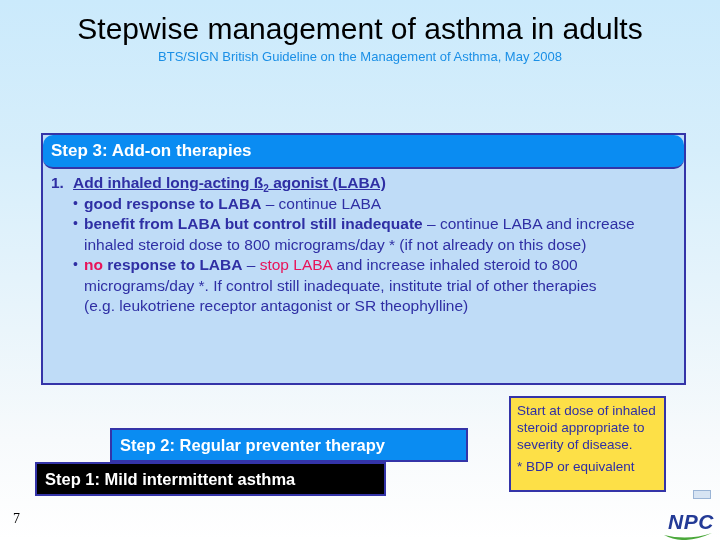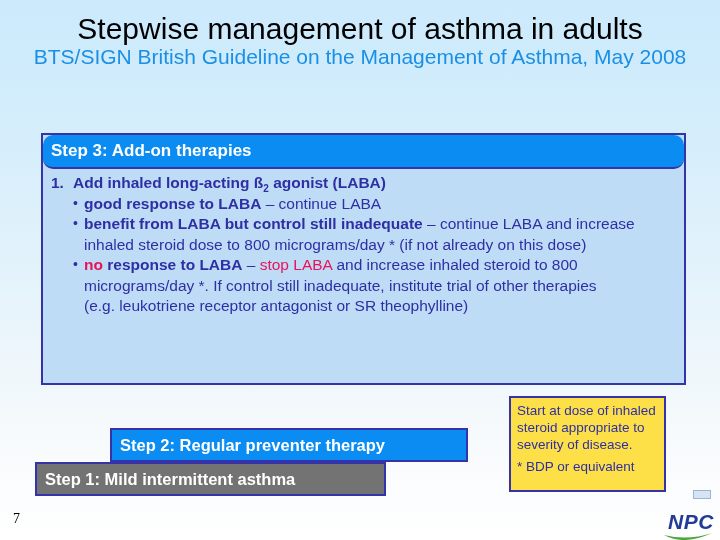--- a/index.html
+++ b/index.html
@@ -7,49 +7,49 @@
     width:720px; height:540px; overflow:hidden; position:relative;
     background: linear-gradient(to bottom, #cbeafc 0px, #d6eefb 150px, #eaf5fb 330px, #f7fafc 440px, #ffffff 540px);
     font-family: "Liberation Sans", sans-serif;
   }
   .title {
     position:absolute; left:0; top:12px; width:720px; text-align:center;
     font-size:30px; color:#000; line-height:34px;
   }
   .subtitle {
     position:absolute; left:0; top:47px; width:720px; text-align:center;
-    font-size:21px; color:#1a8fe6; line-height:20px;
+    font-size:13px; color:#1a8fe6; line-height:20px;
   }
   .step3 {
     position:absolute; left:41px; top:133px; width:641px; height:248px;
     border:2px solid #3434a8; background:#bfdcf7;
   }
   .step3 .head {
     height:32px; background:#0a8cf2; color:#fff; font-weight:bold;
     font-size:17px; line-height:32px; padding-left:8px;
     border-bottom:2px solid #3434a8;
     border-radius:10px;
   }
   .step3 .body { padding:4px 8px 0 8px; color:#2f2fa4; font-size:15.5px; line-height:20.5px; }
-  .num { font-weight:bold; }
+  .num { font-weight:bold;text-decoration:underline; }
   .num .n { display:inline-block; width:22px; }
   sub { font-size:10px; line-height:0; }
   ul { list-style:none; margin:0; padding:0 0 0 22px; }
   li { position:relative; padding-left:11px; }
   li .bullet { position:absolute; left:0; top:-1px; font-size:14px; }
   .b { font-weight:bold; }
   .red { color:#e8135a; }
   .step2 {
     position:absolute; left:110px; top:400px; width:346px; height:30px;
     background:#0a8cf2; border:2px solid #3434a8; color:#fff;
     font-weight:bold; font-size:16.5px; line-height:30px; padding-left:8px; box-sizing:content-box;margin-top:28px;
   }
   .step1 {
     position:absolute; left:35px; top:462px; width:339px; height:30px;
-    background:#737373; border:2px solid #3434a8; color:#fff;
+    background:#000000; border:2px solid #3434a8; color:#fff;
     font-weight:bold; font-size:16.5px; line-height:30px; padding-left:8px;
   }
   .note {
     position:absolute; left:509px; top:396px; width:157px; height:96px;
     background:#fde047; border:2px solid #3434a8; color:#2f2fa4;
     font-size:13.5px; line-height:17px; padding:4px 0 0 6px; box-sizing:border-box;
   }
   .note p { margin:0; }
   .note .bdp { margin-top:5px; }
   .mini-icon {

